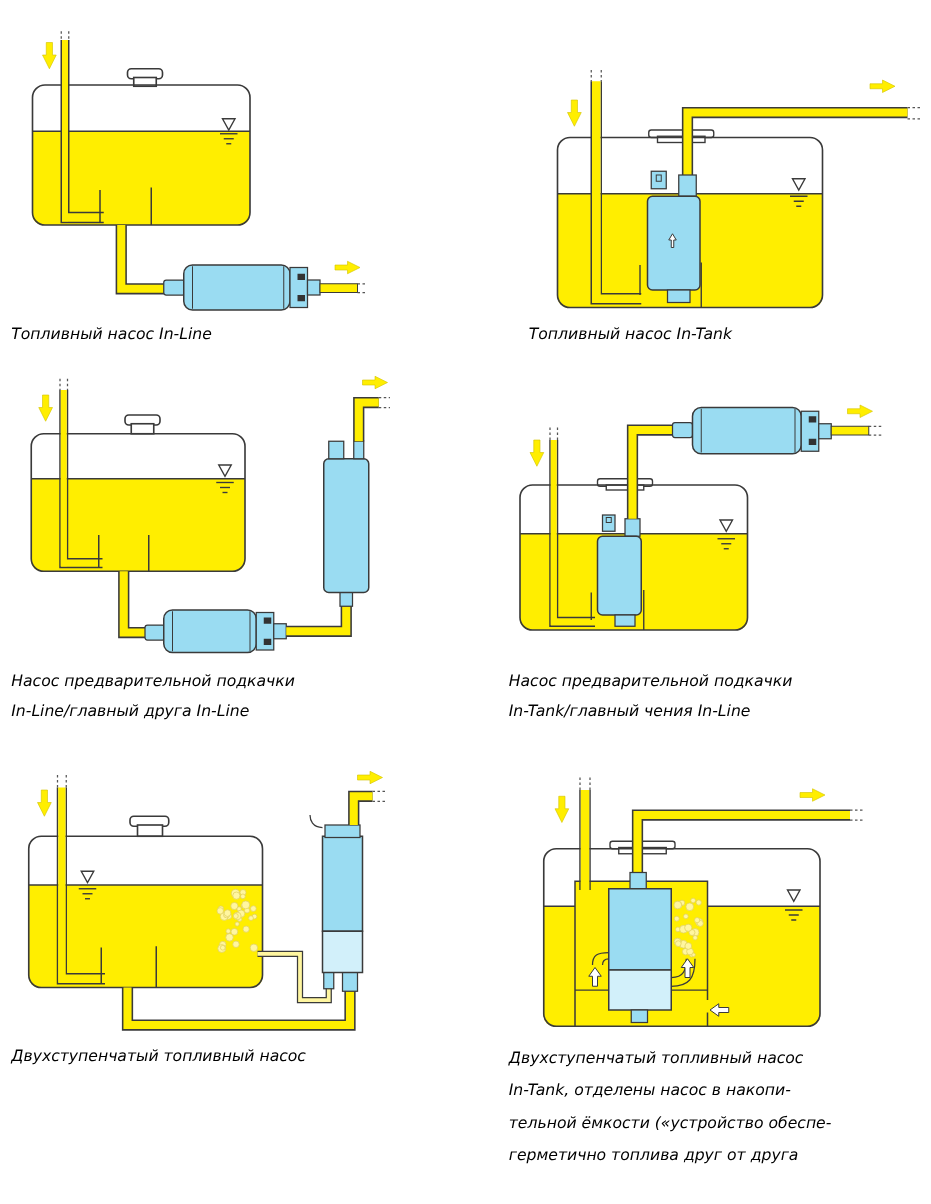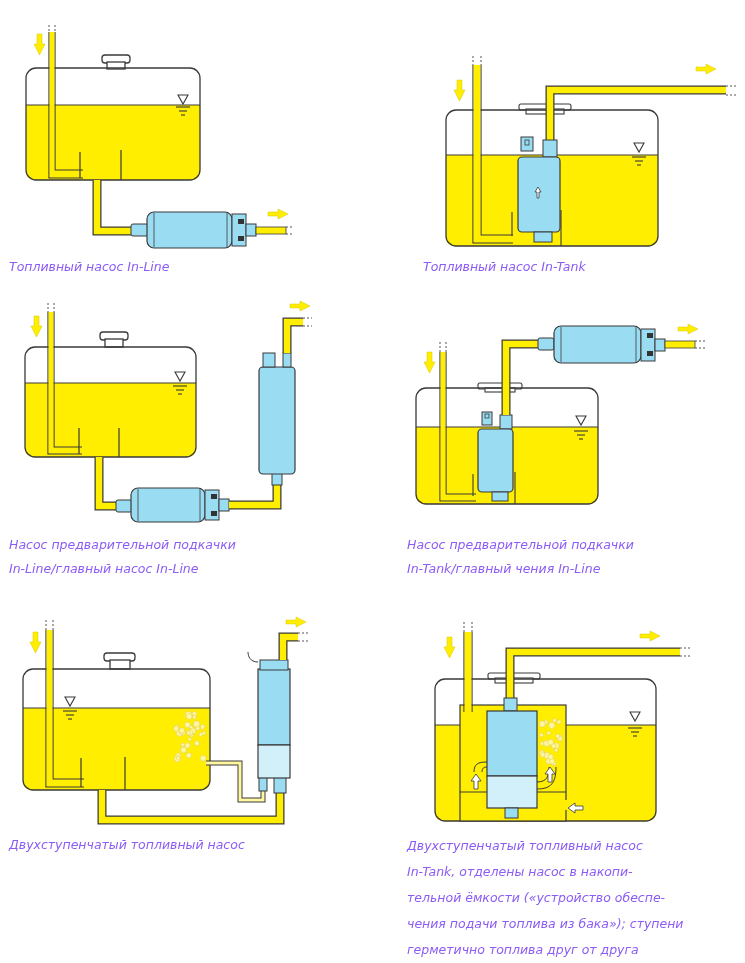--- a/index.html
+++ b/index.html
@@ -1,21 +1,21 @@
 <!DOCTYPE html>
 <html><head>
 <meta charset="utf-8">
 <style>
   html, body { margin: 0; padding: 0; background: #ffffff; }
   body { width: 745px; height: 963px; position: relative; overflow: hidden;
          font-family: "DejaVu Sans", sans-serif; }
   .panel { position: absolute; }
   .panel svg { position: absolute; left: 0; top: 0; overflow: visible; }
   .caption { position: absolute; font-style: italic; font-size: 12.5px; line-height: 24px;
-             color: #8b5cf6; font-family: "DejaVu Sans", sans-serif; white-space: nowrap; }
+             color: #000000; font-family: "DejaVu Sans", sans-serif; white-space: nowrap; }
   .caption div { white-space: nowrap; }
 </style>
 </head>
 <body>
 
 <div class="panel" style="left:0;top:0;width:370px;height:280px;">
   <svg width="370" height="260">
 
     <g stroke="#555" stroke-width="1" stroke-dasharray="2,2">
       <line x1="49" y1="25" x2="49" y2="32"></line>
@@ -167,21 +167,21 @@
     <path d="M287,63 V32 H303" fill="none" stroke="#3a3a3a" stroke-width="9"></path>
     <path d="M287,63 V32 H303" fill="none" stroke="#ffee00" stroke-width="6.5"></path>
     <g stroke="#555" stroke-width="1" stroke-dasharray="2,2">
         <line x1="303" y1="28" x2="312" y2="28"></line>
         <line x1="303" y1="36" x2="312" y2="36"></line>
       </g>
     <path d="M290,14 h10 v-3 l10,5 l-10,5 v-3 h-10 z" fill="#ffee00" stroke="#d4c400" stroke-width="0.5"></path>
   </svg>
   <div class="caption" style="left:9px;top:243px;">
     <div>Насос предварительной  подкачки</div>
-    <div>In-Line/главный насос In-Line</div>
+    <div>In-Line/главный друга In-Line</div>
   </div>
 </div>
 
 <div class="panel" style="left:390px;top:300px;width:355px;height:280px;">
   <svg width="355" height="210">
     <g stroke="#555" stroke-width="1" stroke-dasharray="2,2">
         <line x1="50" y1="42" x2="50" y2="52"></line>
         <line x1="56" y1="42" x2="56" y2="52"></line>
       </g>
     <path d="M37,52 h5 v10 h3 l-5.5,11 l-5.5,-11 h3 z" fill="#ffee00" stroke="#d4c400" stroke-width="0.5"></path>
@@ -392,16 +392,15 @@
         <circle cx="156.8" cy="143.4" r="3.1"></circle>
         <circle cx="160.6" cy="156.8" r="2.7"></circle>
         <circle cx="166.1" cy="150.2" r="1.8"></circle>
         <circle cx="160.6" cy="142.2" r="2.9"></circle>
       </g>
   </svg>
   <div class="caption" style="left:17px;top:233px;line-height:26px;">
     <div>Двухступенчатый топливный  насос</div>
     <div>In-Tank, отделены насос в накопи-</div>
     <div>тельной ёмкости («устройство обеспе-</div>
-    <div>чения подачи топлива из бака»); ступени</div>
     <div>герметично топлива друг от друга</div>
   </div>
 </div>
 
 </body></html>

